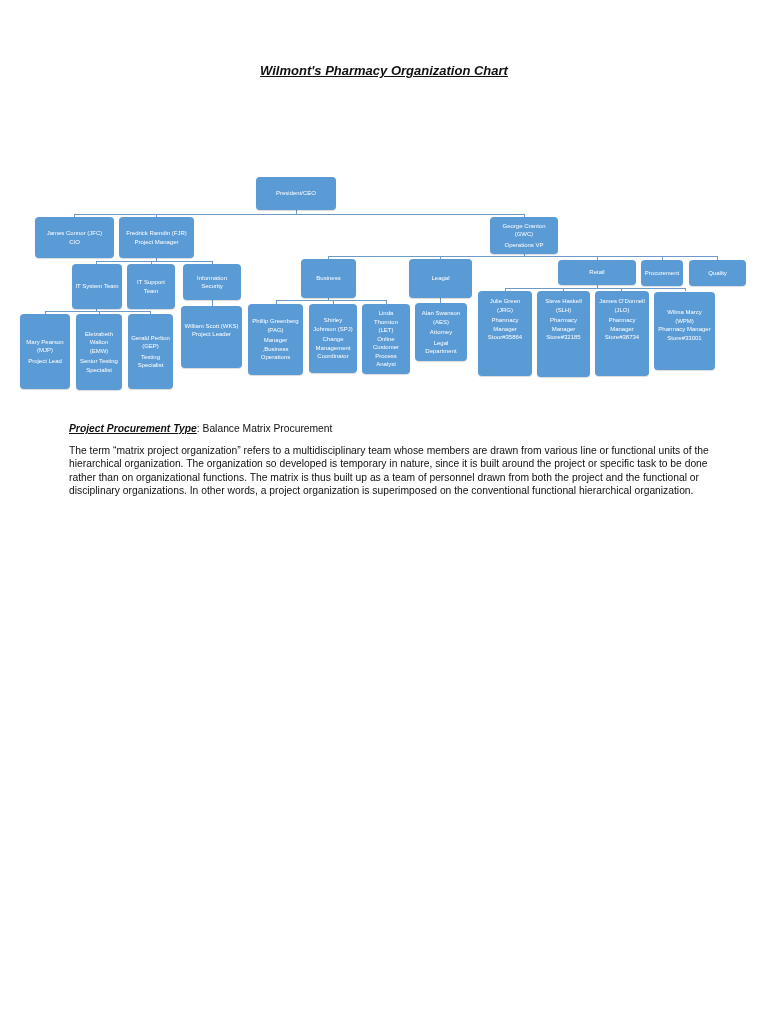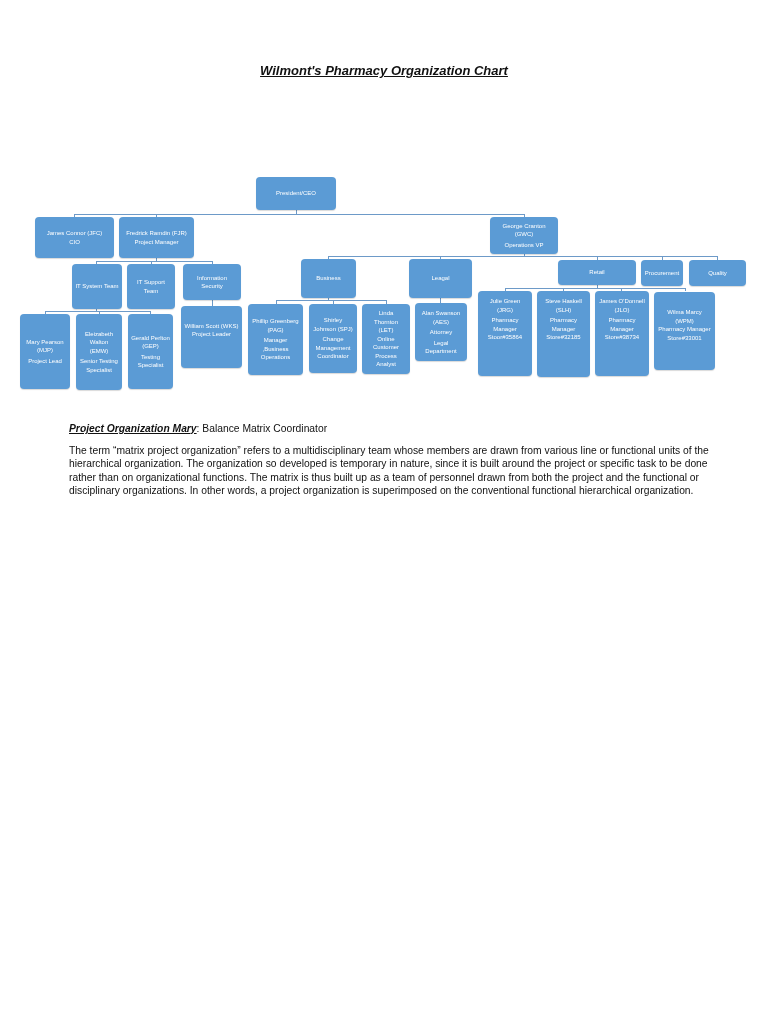--- a/index.html
+++ b/index.html
@@ -164,16 +164,16 @@
     <span>Store#38734</span>
   </div>
   <div class="box top" style="left:654px;top:292px;width:61px;height:78px;padding-top:16px;">
     <span style="width:36px;">Wilma Marcy (WPM)</span>
     <span>Pharmacy Manager</span>
     <span>Store#33001</span>
   </div>
 </div>
 
 <div class="section heading">
-  <span class="lbl">Project Organization Mary</span><span>: Balance Matrix Coordinator</span>
+  <span class="lbl">Project Procurement Type</span><span>: Balance Matrix Procurement</span>
 </div>
 
 <div class="section para">The term “matrix project organization” refers to a multidisciplinary team whose members are drawn from various line or functional units of the hierarchical organization. The organization so developed is temporary in nature, since it is built around the project or specific task to be done rather than on organizational functions. The matrix is thus built up as a team of personnel drawn from both the project and the functional or disciplinary organizations. In other words, a project organization is superimposed on the conventional functional hierarchical organization.</div>
 
 </body></html>

